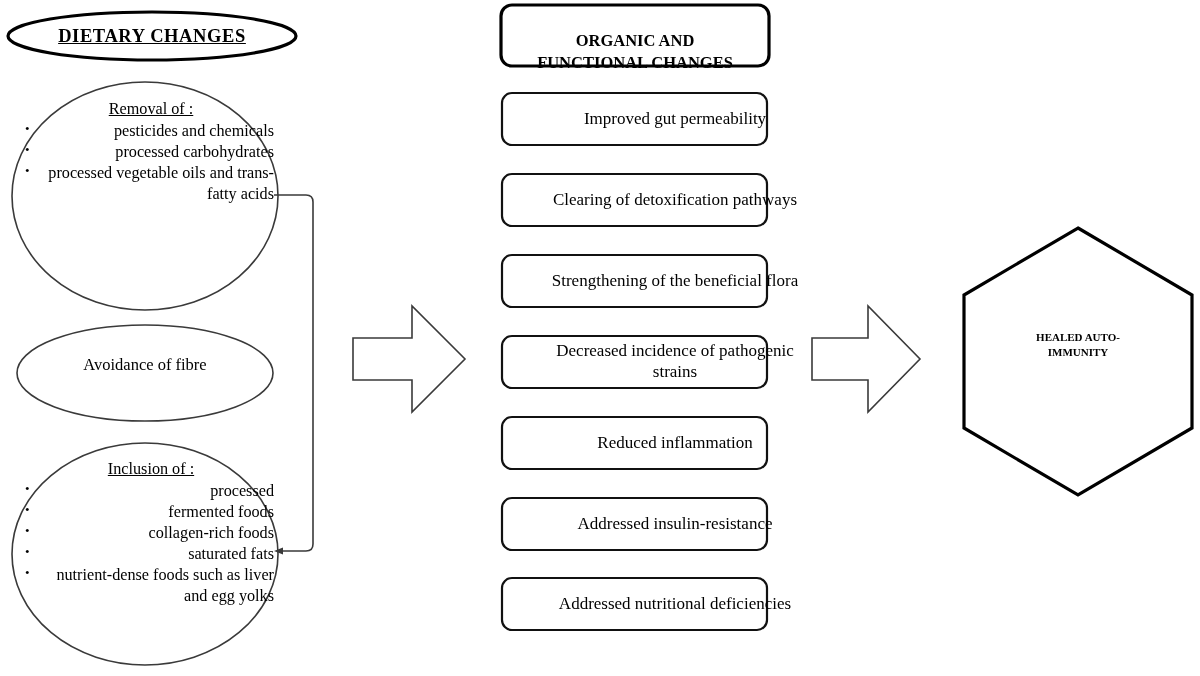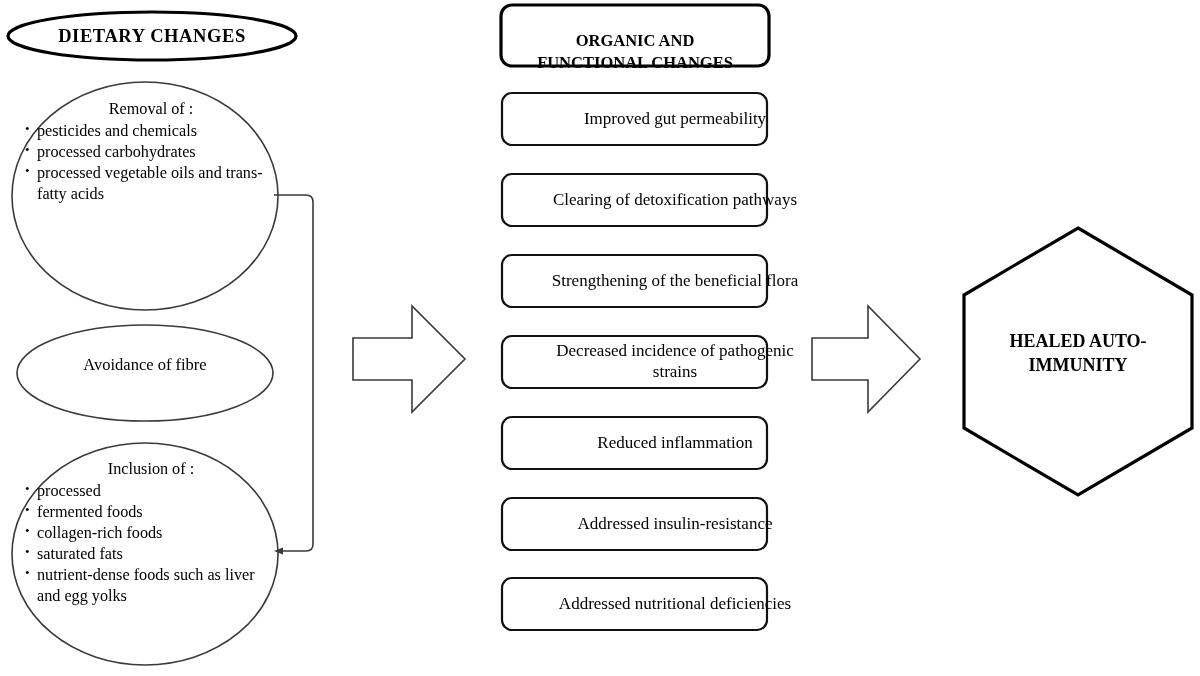--- a/index.html
+++ b/index.html
@@ -36,35 +36,36 @@
   .txt {
     position: absolute;
     box-sizing: border-box;
   }
   .hdr-ellipse-label {
     left: 8px; top: 12px; width: 288px; height: 48px;
     display: flex; align-items: center; justify-content: center;
     font-weight: bold;
     font-size: 18.5px;
     letter-spacing: 0.6px;
+    text-decoration: underline;
   }
   .hdr-box-label {
     left: 501px; top: 22px; width: 268px; height: 60px;
     display: flex; flex-direction: column; align-items: center;
     justify-content: center;
     font-weight: bold;
     font-size: 16.5px;
     line-height: 1.33;
     text-align: center;
   }
   .hex-label {
     left: 983px; top: 330px; width: 190px;
     display: flex; flex-direction: column; align-items: center;
     font-weight: bold;
-    font-size: 18px;
+    font-size: 11px;
     line-height: 1.32;
     text-align: center;
   }
   .step-label {
     display: flex; align-items: center; justify-content: center;
     text-align: center;
     font-size: 17px;
     line-height: 1.22;
     left: 505px;
     width: 300px;
@@ -72,22 +73,23 @@
   }
   .circle-block {
     width: 250px;
     font-size: 16.2px;
     line-height: 1.30;
   }
   .circle-head {
     text-align: center;
     margin: 0 0 1px 0;
     padding-left: 4px;
+    text-decoration: underline;
   }
-  .blist { list-style: none; margin: 0; padding: 0; }
+  .blist { list-style: none; margin: 0; padding: 0; text-align: right; }
   .blist li {
     position: relative;
     padding-left: 13px;
     margin: 0;
   }
   .blist li::before {
     content: "\2022";
     position: absolute;
     left: 1px;
     top: -0.5px;

